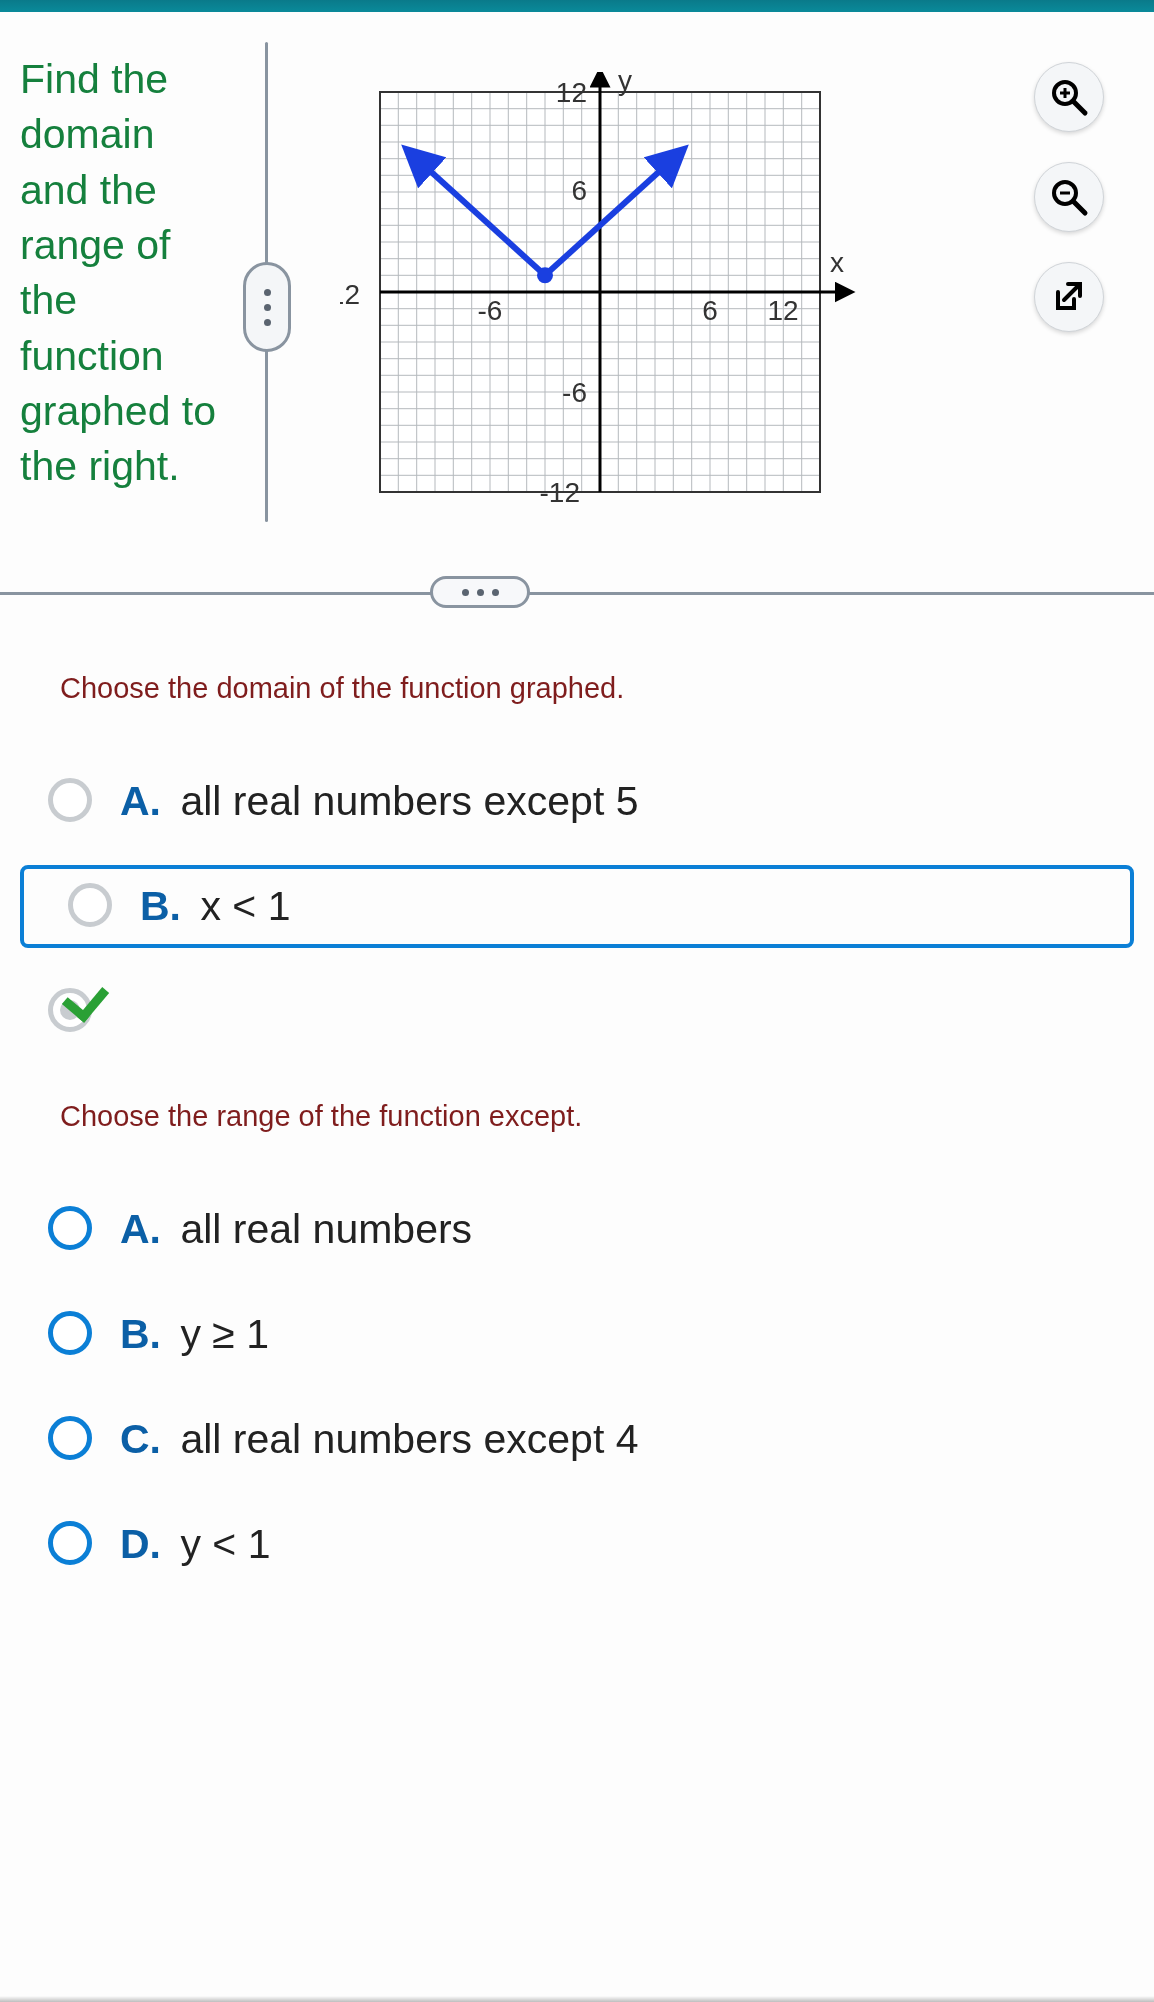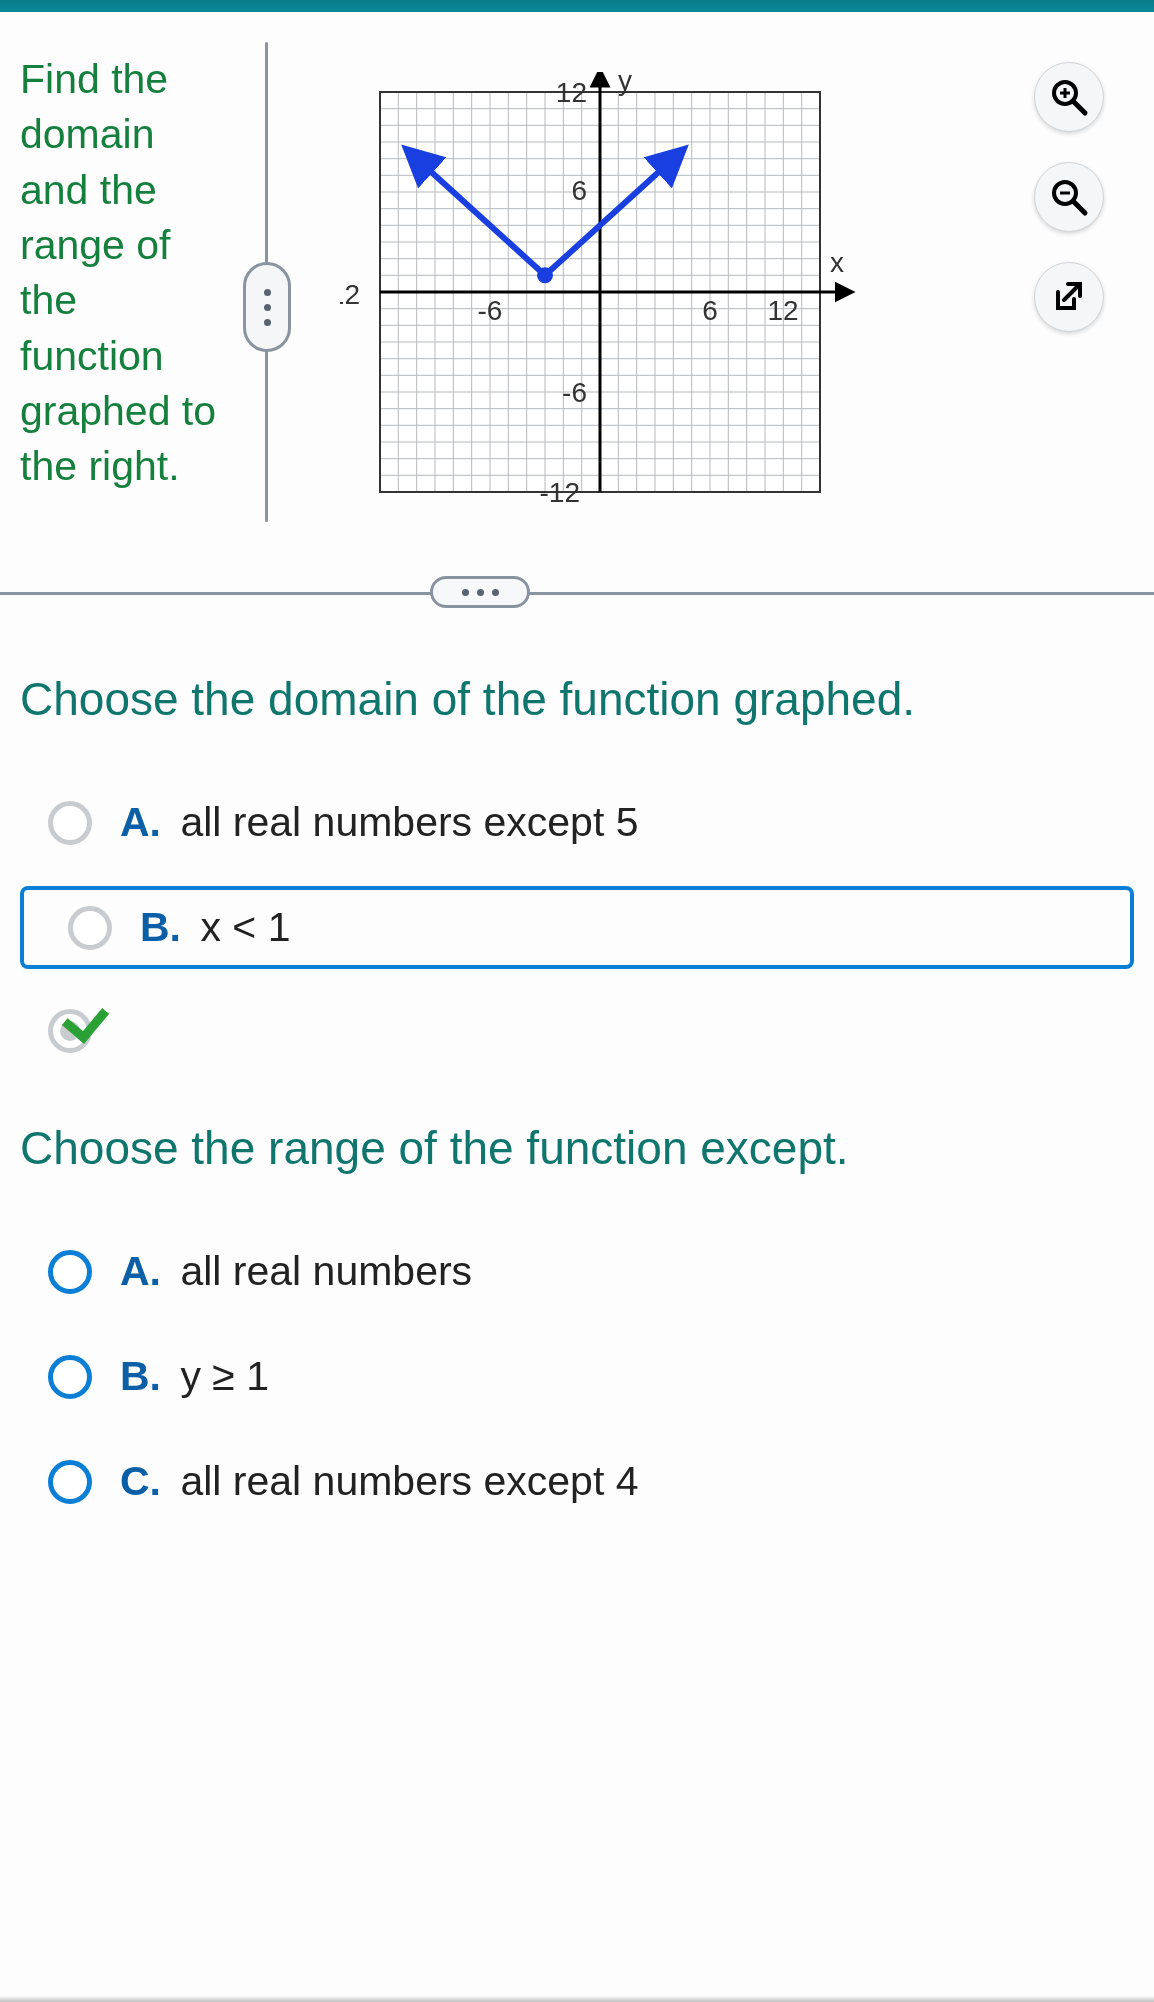--- a/index.html
+++ b/index.html
@@ -87,27 +87,28 @@
     position:absolute; left:430px; top:4px;
     width: 100px; height: 32px;
     background:#f7f8fa; border:3px solid #8994a0; border-radius:20px;
     display:flex; align-items:center; justify-content:center; gap:8px;
   }
   .hr-handle .dot{ width:7px;height:7px;background:#5a6470;border-radius:50%;}
   .answer-area {
     padding: 60px 20px 20px 20px;
   }
   .prompt {
-    font-size: 46px;
-    color:#0f766e;
+    font-size: 29px;
+    color:#7f1d1d;
     margin-bottom: 55px;
+    margin-left: 40px;
   }
   .choice {
     display:flex;
-    align-items:center;
+    align-items:flex-start;
     gap: 28px;
     padding: 14px 24px;
     margin-bottom: 22px;
     font-size: 41px;
     cursor:pointer;
     border: 4px solid transparent;
     border-radius: 8px;
   }
   .choice.selected {
     border-color: #0b7fd6;
@@ -322,16 +323,21 @@
     <div><span class="letter">B.</span>
     <span class="opt-text">y ≥ 1</span></div>
   </div>
 
   <div class="choice">
     <div class="radio blue"></div>
     <div><span class="letter">C.</span>
     <span class="opt-text">all real numbers except 4</span></div>
   </div>
 
+  <div class="choice">
+    <div class="radio blue"></div>
+    <div><span class="letter">D.</span>
+    <span class="opt-text">y &lt; 1</span></div>
+  </div>
 
 </div>
 
 <div class="bottom-shadow"></div>
 
 </body></html>

